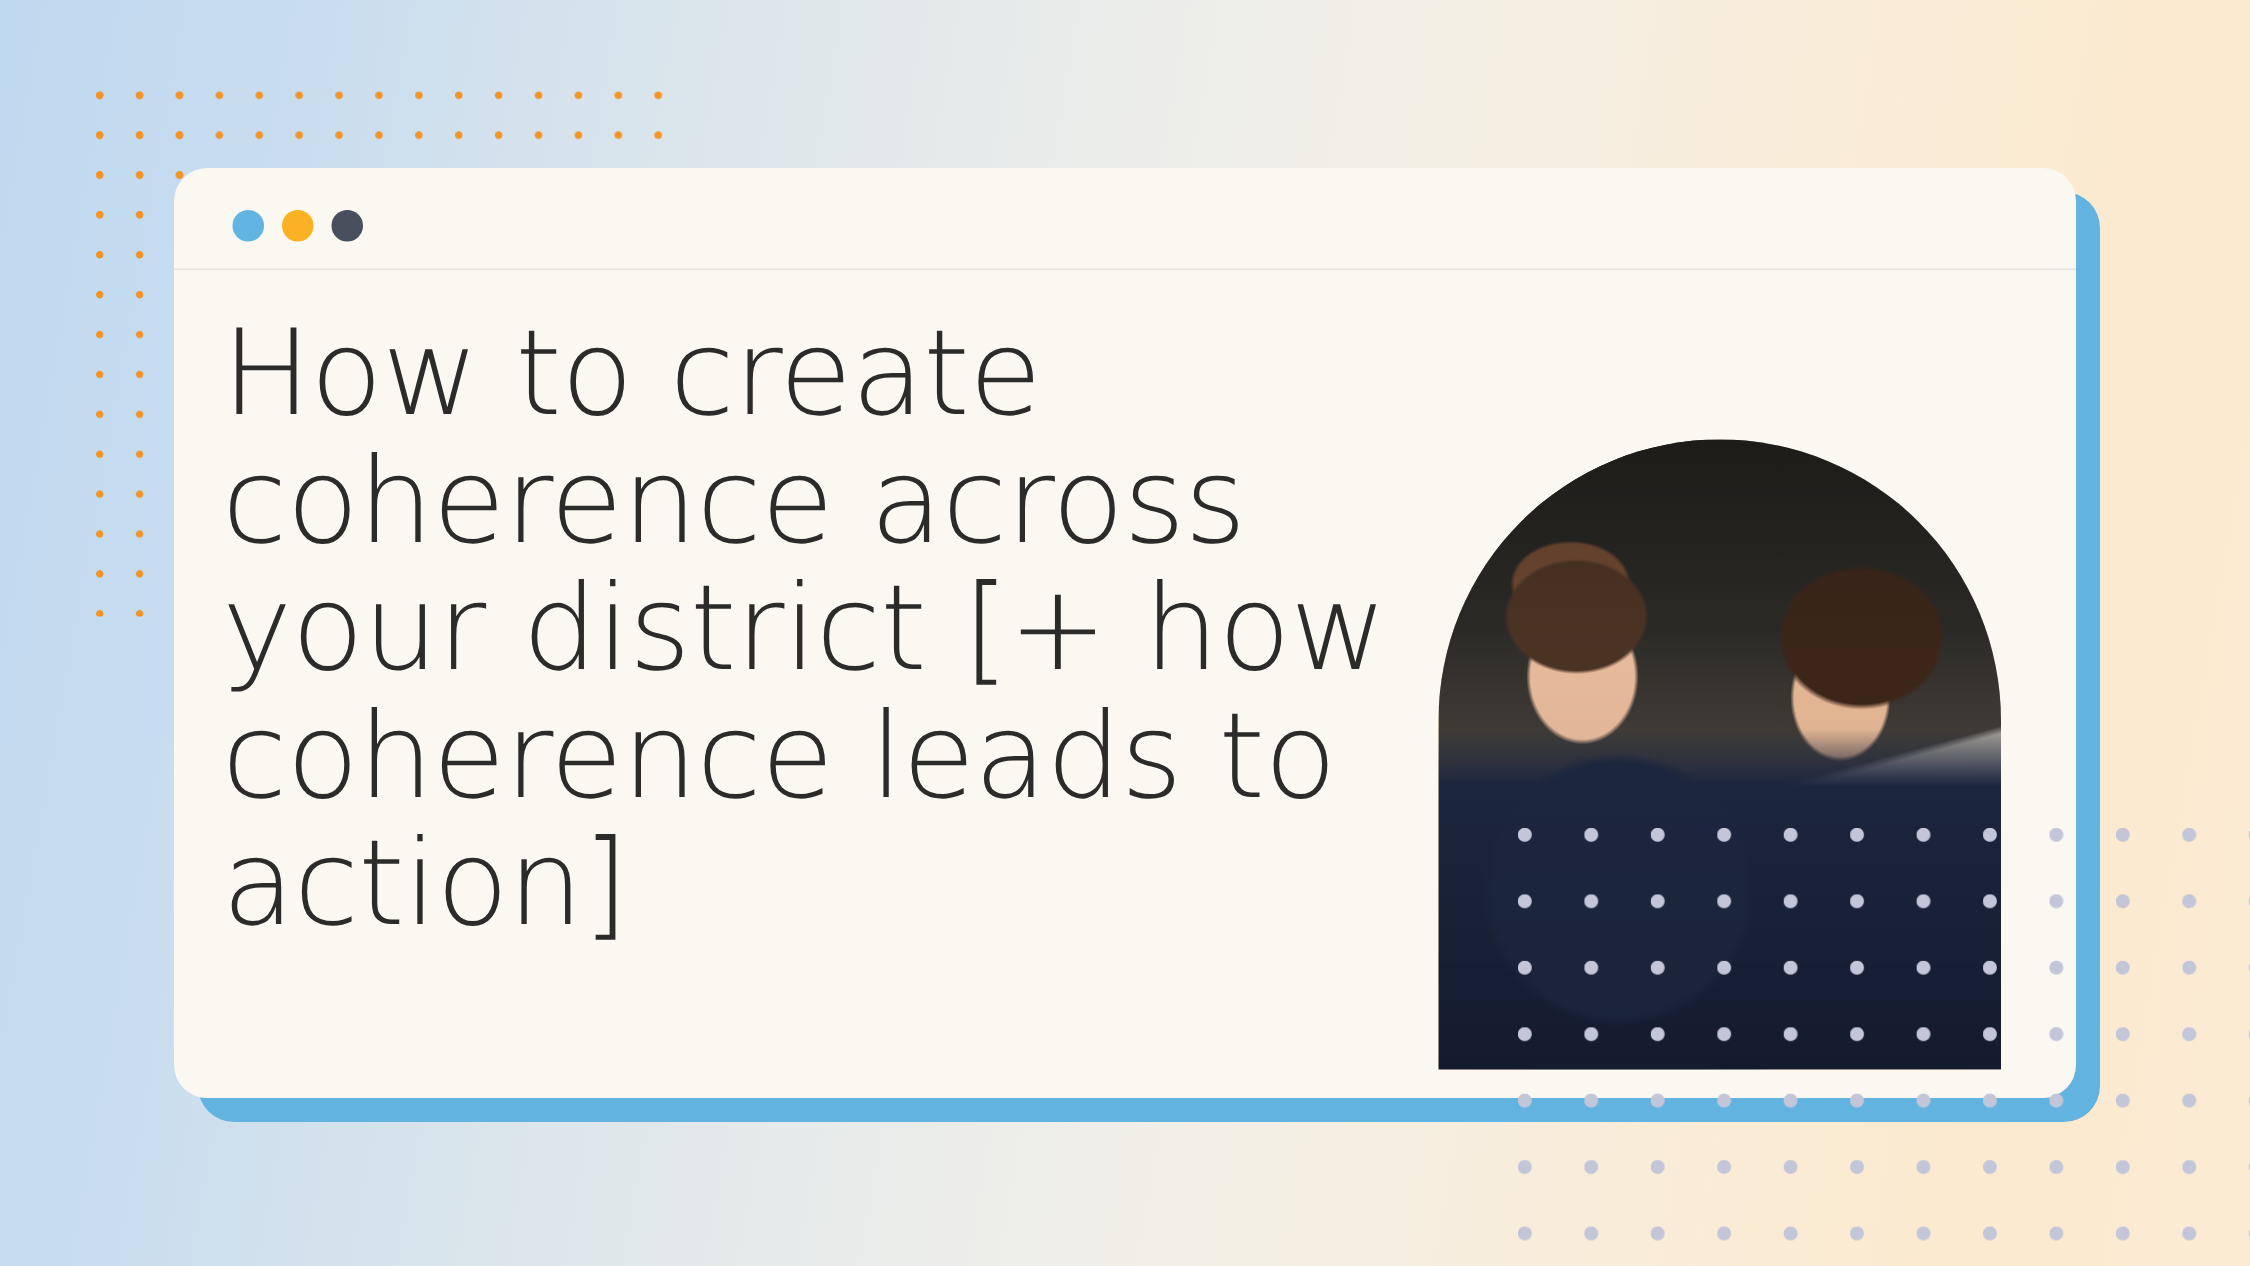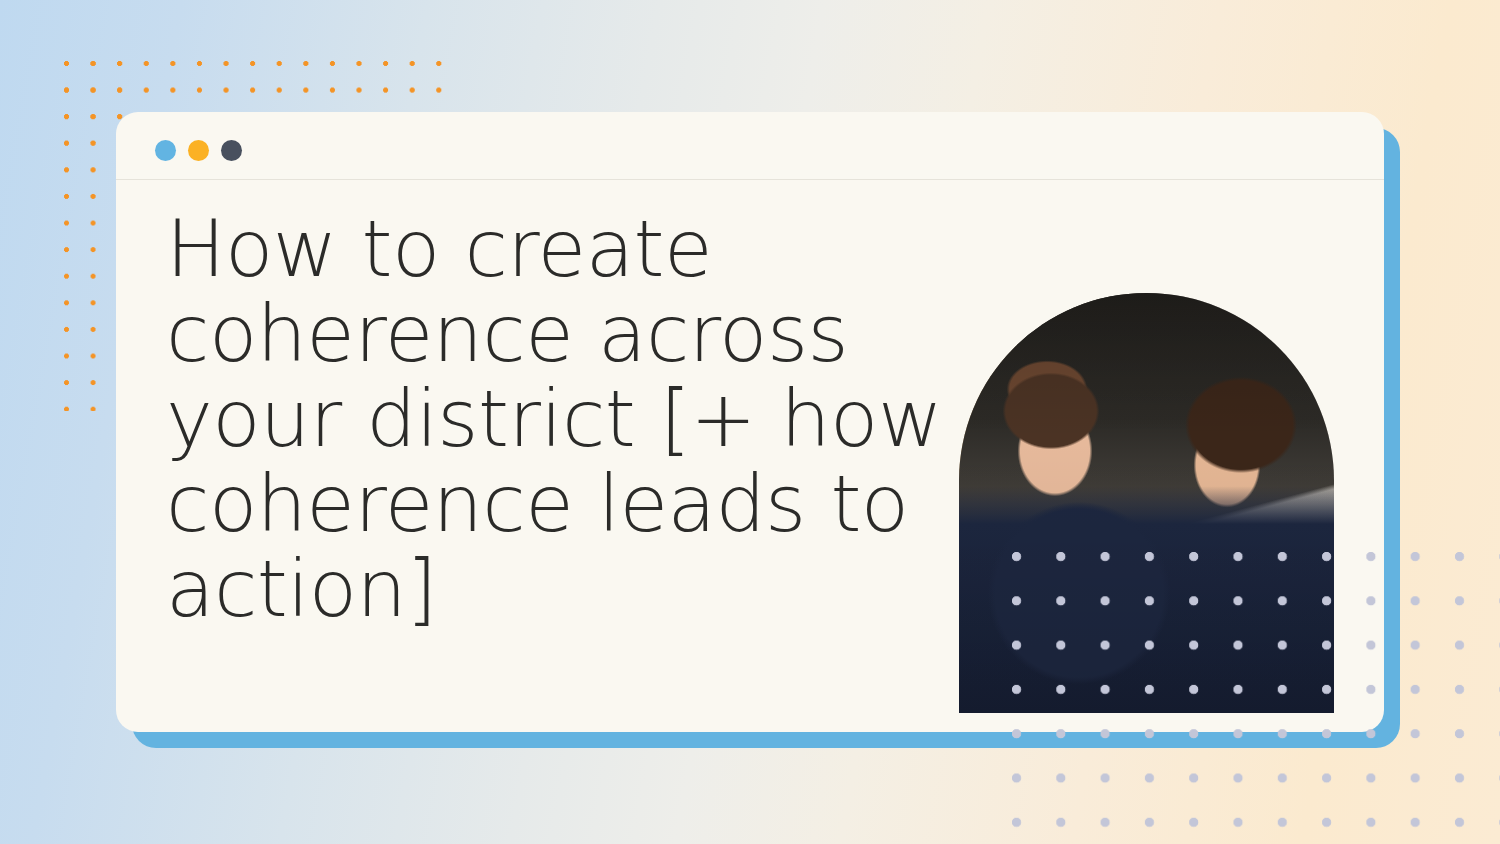--- a/index.html
+++ b/index.html
@@ -126,21 +126,21 @@
   .win-dot.dark   { background: #48505e; }
 
   #card-body {
     position: relative;
     height: 551px;
     display: flex;
   }
 
   #headline-wrap {
     position: absolute;
-    left: 50px;
+    left: 32px;
     top: 27px;
     width: 790px;
   }
 
   #headline {
     margin: 0;
     font-family: "DejaVu Sans", sans-serif;
     font-weight: 100;
     font-size: 79px;
     line-height: 85px;

